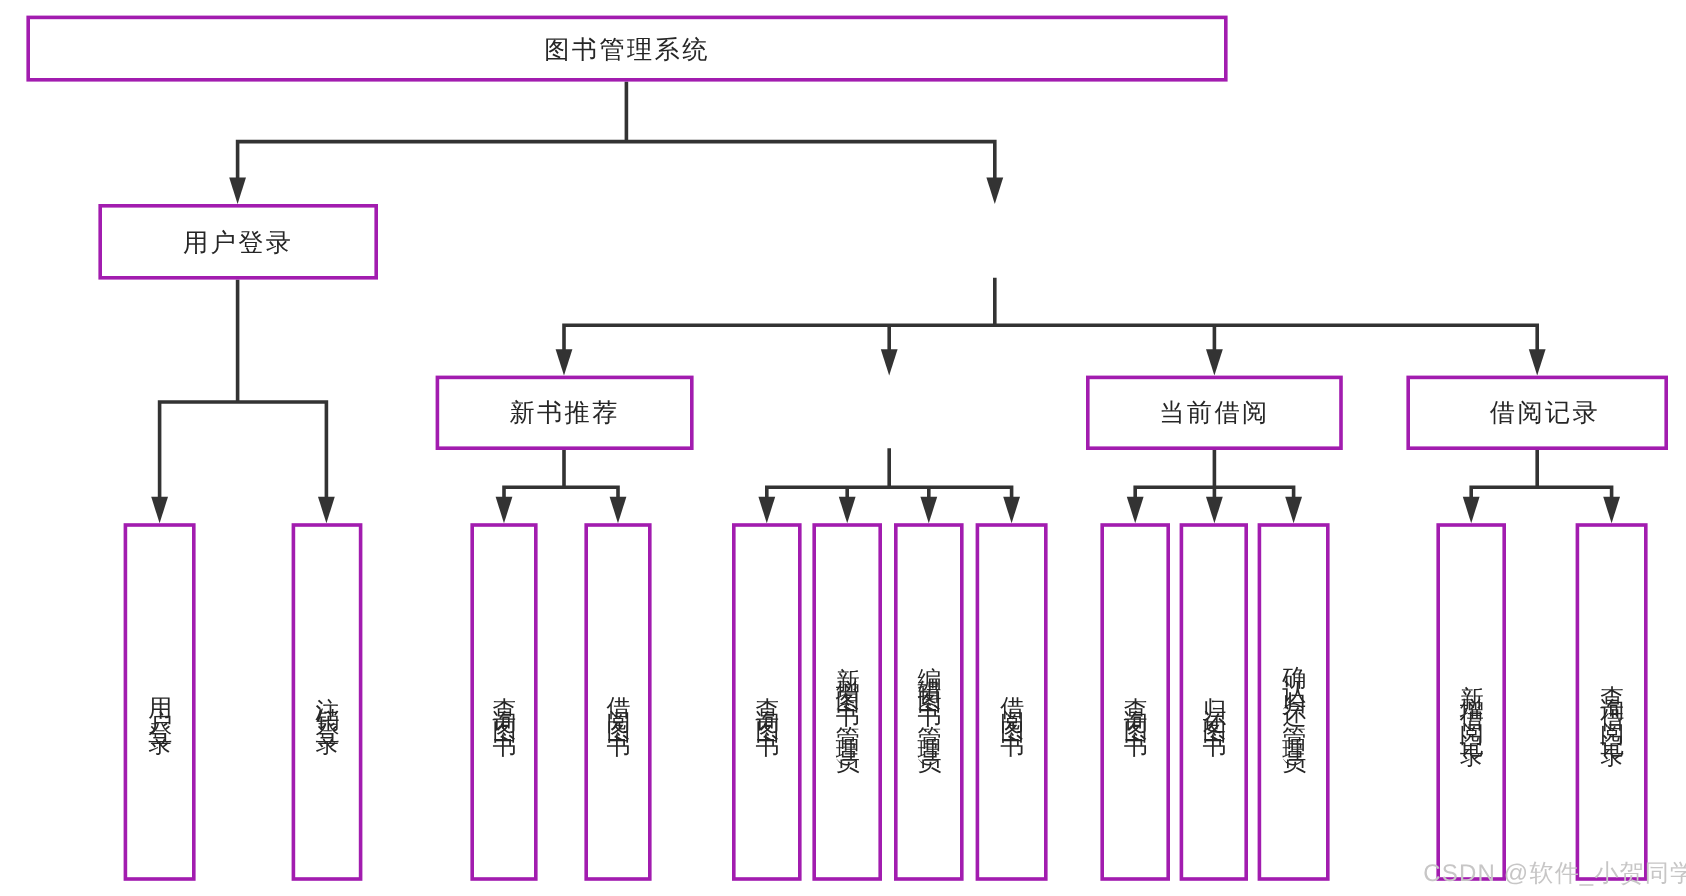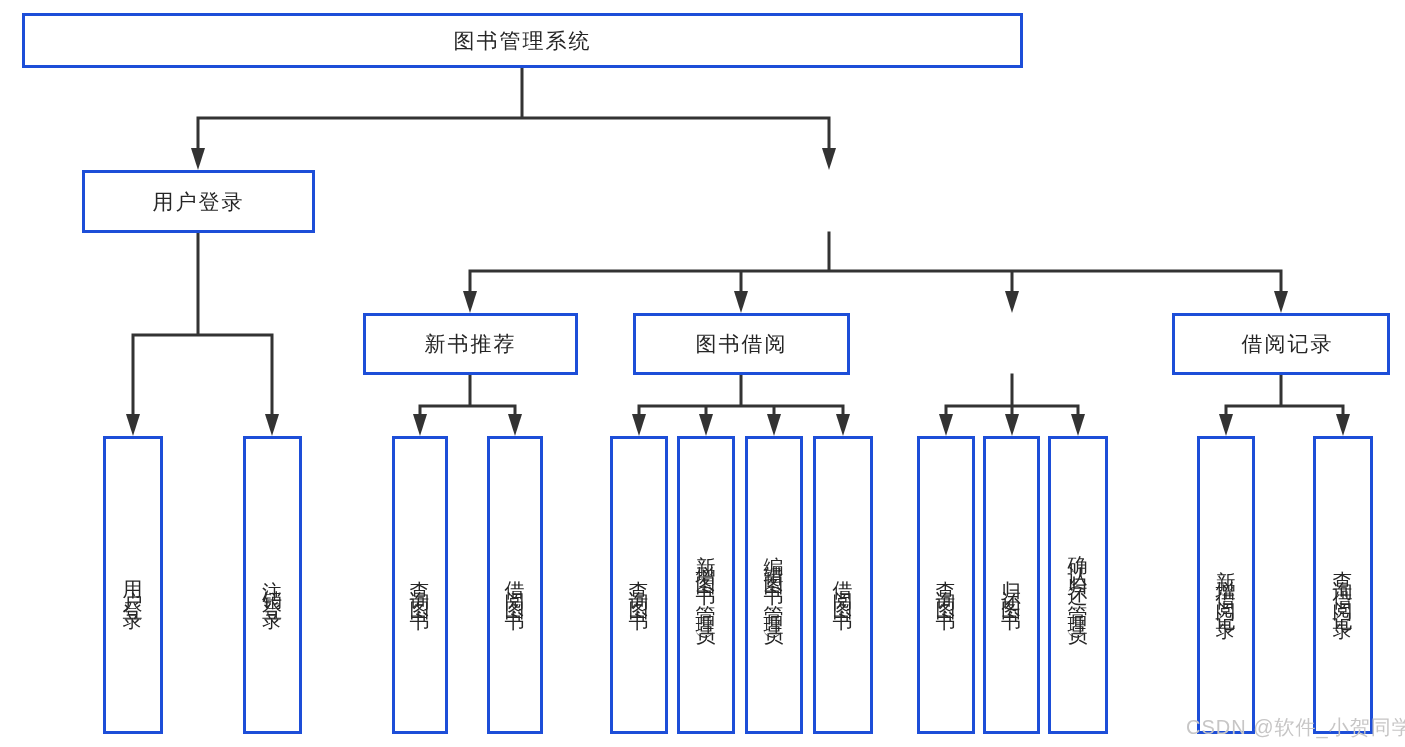--- a/index.html
+++ b/index.html
@@ -13,21 +13,21 @@
   }
   .connectors {
     position: absolute;
     left: 0; top: 0;
     width: 1405px; height: 747px;
     pointer-events: none;
   }
   .box {
     position: absolute;
     box-sizing: border-box;
-    border: 3px solid #1d4ed8;
+    border: 3px solid #a21caf;
     background: #ffffff;
     display: flex;
     align-items: center;
     justify-content: center;
     color: #262626;
   }
   .hbox { font-size: 21px; letter-spacing: 2px; white-space: nowrap; }
   .root  { left: 22px;  top: 13px;  width: 1001px; height: 55px; }
   .lvl2a { left: 82px;  top: 170px; width: 233px;  height: 63px; }
   .lvl2b { left: 712px; top: 170px; width: 235px;  height: 63px; }
@@ -118,22 +118,22 @@
     <span>图书管理系统</span>
   </div>
 
   <div class="box hbox lvl2a">
     <span>用户登录</span>
   </div>
 
   <div class="box hbox mod m1">
     <span>新书推荐</span>
   </div>
-  <div class="box hbox mod m2">
-    <span>图书借阅</span>
+  <div class="box hbox mod m3">
+    <span>当前借阅</span>
   </div>
   <div class="box hbox mod m4">
     <span>借阅记录</span>
   </div>
 
   <div class="box leaf l1">
     <span class="vtext">用户登录</span>
   </div>
   <div class="box leaf l2">
     <span class="vtext">注销登录</span>

